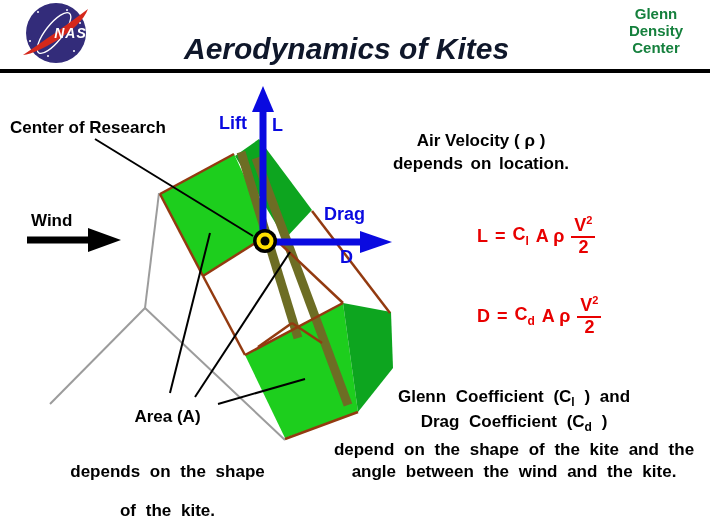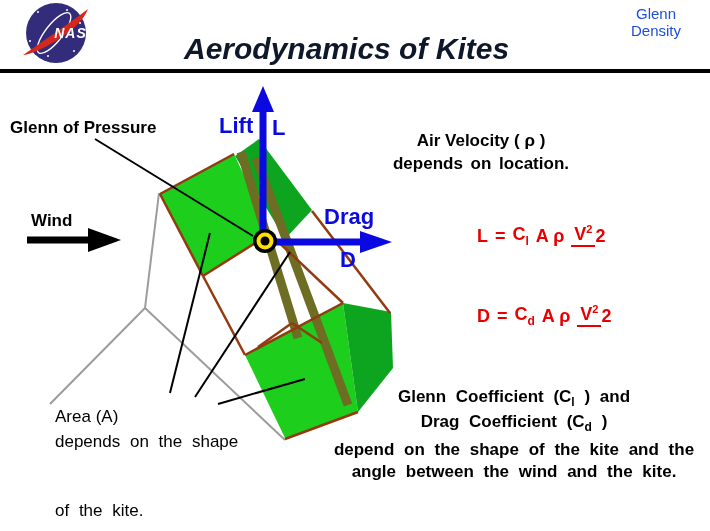--- a/index.html
+++ b/index.html
@@ -2,39 +2,39 @@
 <html><head>
 <meta charset="utf-8">
 <style>
   html,body{margin:0;padding:0;background:#fff;}
   #app{position:relative;width:710px;height:531px;background:#ffffff;overflow:hidden;
        font-family:"Liberation Sans","DejaVu Sans",sans-serif;}
   .abs{position:absolute;}
   svg{display:block;}
   .lbl{position:absolute;font-weight:bold;color:#000;font-size:17px;white-space:nowrap;line-height:1.1;}
   .blue{color:#0A0AE0;}
-  .big{font-size:22px;}
+  .big{font-size:18px;}
   .center{text-align:center;}
   .ws{word-spacing:5px;}
   .ws2{word-spacing:3px;}
   #page-title{position:absolute;left:184px;top:12px;width:360px;font-size:30px;font-weight:bold;
       font-style:italic;color:#0f172a;white-space:nowrap;}
   #org{position:absolute;left:606px;top:5px;width:100px;text-align:center;font-size:15px;
-      font-weight:normal;line-height:17px;color:#1d4ed8;}
+      font-weight:bold;line-height:17px;color:#15803d;}
   #header-rule{position:absolute;left:0;top:69px;width:710px;height:4px;background:#000;}
   #nasa-text{position:absolute;left:28px;top:25px;width:56px;text-align:center;color:#fff;
       font-weight:bold;font-style:italic;font-size:14px;letter-spacing:1px;margin-left:20px;}
   .eq{position:absolute;display:flex;align-items:center;gap:7px;color:#E80000;font-weight:bold;
       font-size:18px;height:48px;}
   .eq sub{font-size:12px;}
-  .frac{display:inline-flex;flex-direction:row;align-items:center;line-height:1.05;}
+  .frac{display:inline-flex;flex-direction:column;align-items:center;line-height:1.05;}
   .frac .num{border-bottom:2px solid currentColor;padding:0 3px 1px 3px;}
   .frac sup{font-size:11px;vertical-align:super;line-height:0;}
   sub{font-size:12px;}
-  #area-block div{position:absolute;width:225px;text-align:left;font-weight:normal;font-size:17px;color:#000;}
+  #area-block div{position:absolute;width:225px;text-align:center;font-weight:bold;font-size:17px;color:#000;}
   .coefline{position:absolute;left:316px;width:396px;text-align:center;font-weight:bold;
       font-size:17px;color:#000;white-space:nowrap;}
 </style>
 </head>
 <body>
 
 <div id="app">
 
   <svg class="abs" style="left:0;top:0;" width="710" height="531" viewBox="0 0 710 531">
 
@@ -104,36 +104,37 @@
       <line x1="290" y1="252" x2="195" y2="397"></line>
       <line x1="218" y1="404" x2="305" y2="379"></line>
     </g>
   </svg>
 
   <div id="nasa-text">NASA</div>
   <h1 id="page-title">Aerodynamics of Kites</h1>
   <div id="org">
     <div>Glenn</div>
     <div>Density</div>
+    <div>Center</div>
   </div>
   <div id="header-rule"></div>
 
-  <div class="lbl" style="left:10px;top:119px;">Glenn of Pressure</div>
+  <div class="lbl" style="left:10px;top:119px;">Center of Research</div>
 
   <div class="lbl blue big" style="left:219px;top:114px;">Lift</div>
   <div class="lbl blue big" style="left:272px;top:116px;">L</div>
 
   <div class="lbl blue big" style="left:324px;top:205px;">Drag</div>
   <div class="lbl blue big" style="left:340px;top:248px;">D</div>
 
   <div class="lbl" style="left:31px;top:212px;">Wind</div>
 
   <div id="area-block">
     <div style="left:55px;top:407px;">Area (A)</div>
-    <div class="ws" style="left:55px;top:432px;">depends on the shape</div>
+    <div class="ws" style="left:55px;top:462px;">depends on the shape</div>
     <div class="ws" style="left:55px;top:461px;margin-top:40px;">of the kite.</div>
   </div>
 
   <div class="lbl center" style="left:375px;top:132px;width:212px;">Air Velocity ( ρ )</div>
   <div class="lbl center ws2" style="left:375px;top:155px;width:212px;">depends on location.</div>
 
   <div class="eq" style="left:477px;top:212px;">
     <span>L</span>
     <span>=</span>
     <span><span>C</span><sub>l</sub></span>

